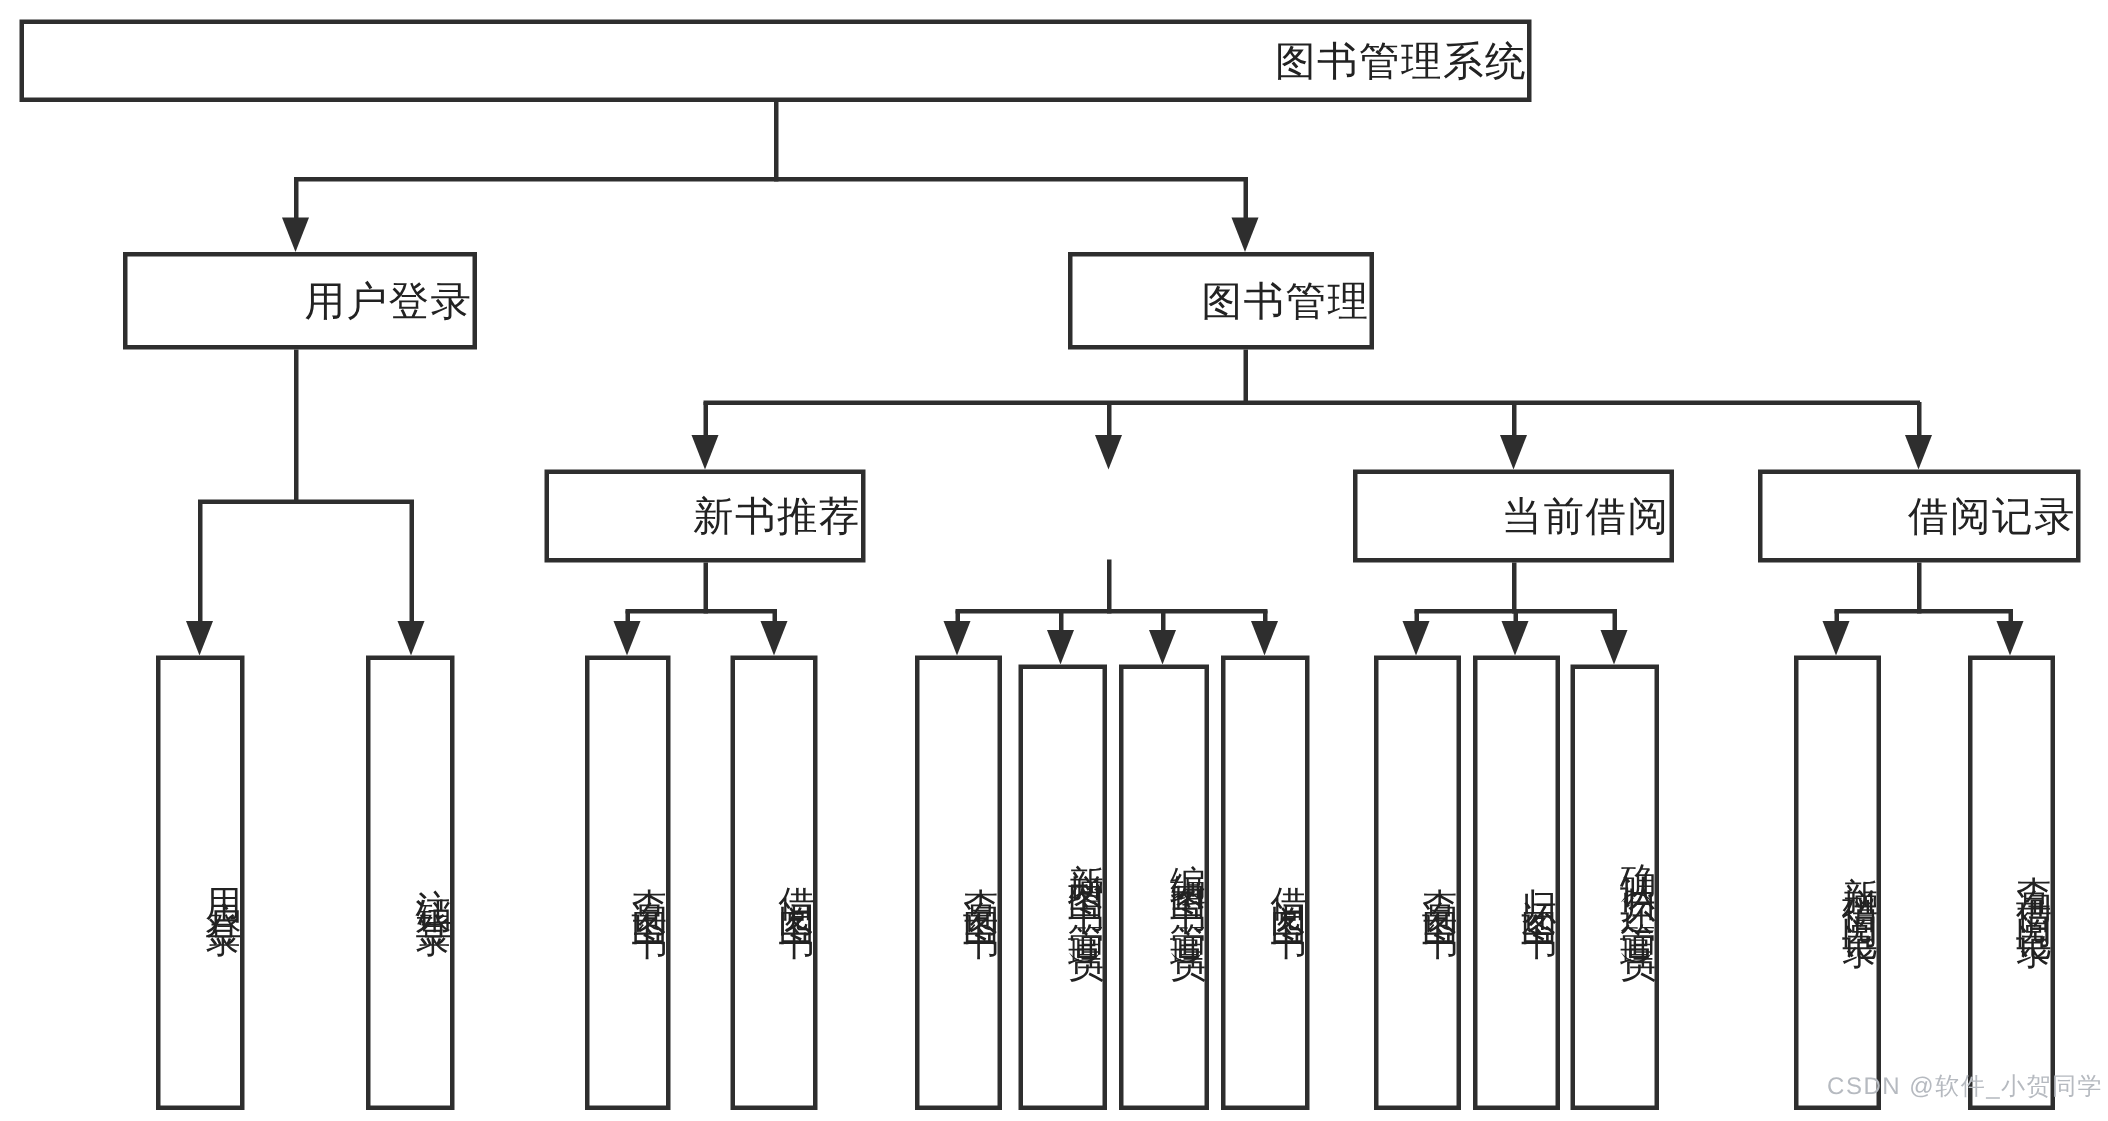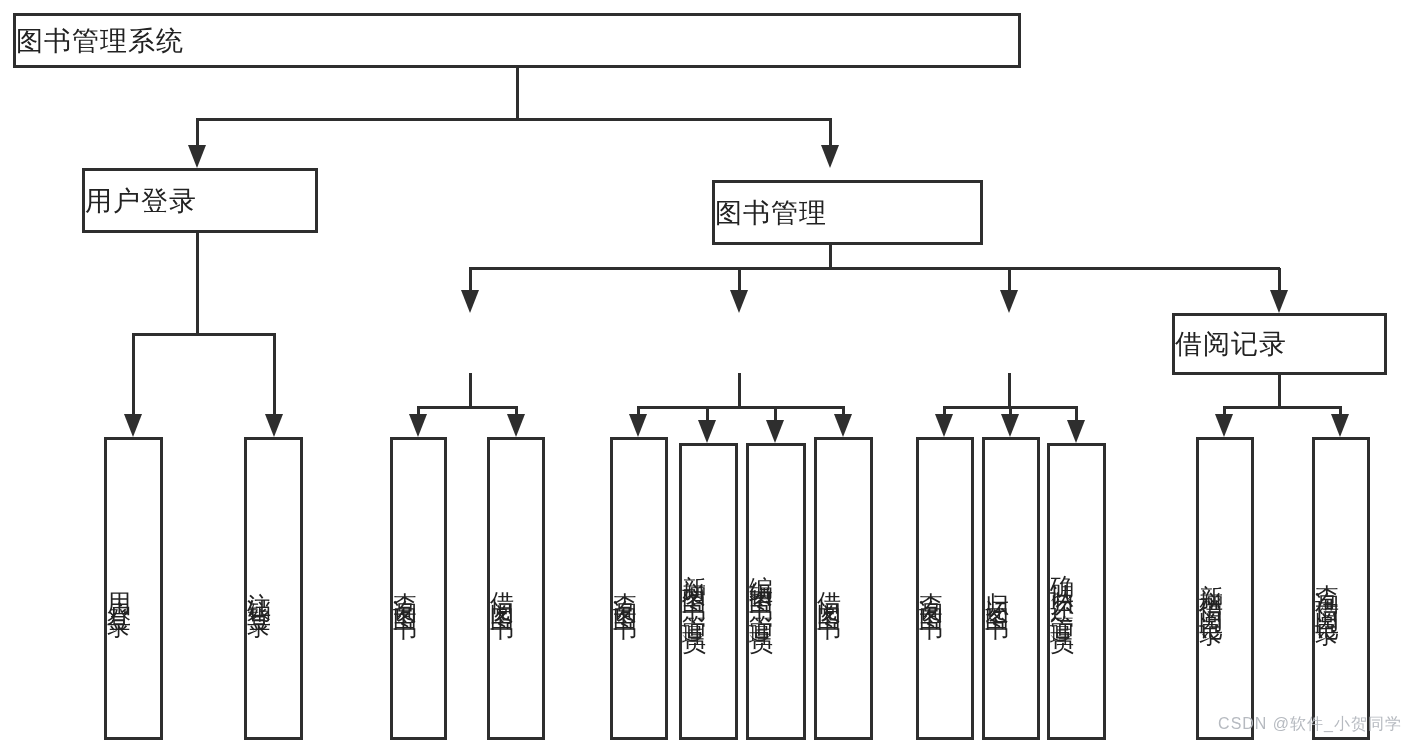--- a/index.html
+++ b/index.html
@@ -15,21 +15,21 @@
     background: #ffffff;
     overflow: hidden;
   }
   .box {
     position: absolute;
     box-sizing: border-box;
     border: 3px solid #2e2e2e;
     background: #ffffff;
     display: flex;
     align-items: center;
-    justify-content: flex-start;
+    justify-content: flex-end;
   }
   .node span {
     font-size: 27px;
     letter-spacing: 1px;
     color: #222222;
     white-space: nowrap;
   }
   .leaf span {
     writing-mode: vertical-rl;
     font-size: 24px;
@@ -129,24 +129,30 @@
   <div class="ar" style="left:1215px;top:414px"></div>
   <div class="ar" style="left:1331px;top:414px"></div>
 
   <div class="box node" style="left:13px;top:13px;width:1008px;height:55px">
     <span>图书管理系统</span>
   </div>
 
   <div class="box node" style="left:82px;top:168px;width:236px;height:65px">
     <span>用户登录</span>
   </div>
-  <div class="box node" style="left:712px;top:180px;width:271px;height:65px">
+  <div class="box node" style="left:712px;top:168px;width:204px;height:65px">
     <span>图书管理</span>
   </div>
 
+  <div class="box node" style="left:363px;top:313px;width:214px;height:62px">
+    <span>新书推荐</span>
+  </div>
+  <div class="box node" style="left:902px;top:313px;width:214px;height:62px">
+    <span>当前借阅</span>
+  </div>
   <div class="box node" style="left:1172px;top:313px;width:215px;height:62px">
     <span>借阅记录</span>
   </div>
 
   <div class="box leaf" style="left:104px;top:437px;width:59px;height:303px">
     <span>用户登录</span>
   </div>
   <div class="box leaf" style="left:244px;top:437px;width:59px;height:303px">
     <span>注销登录</span>
   </div>

